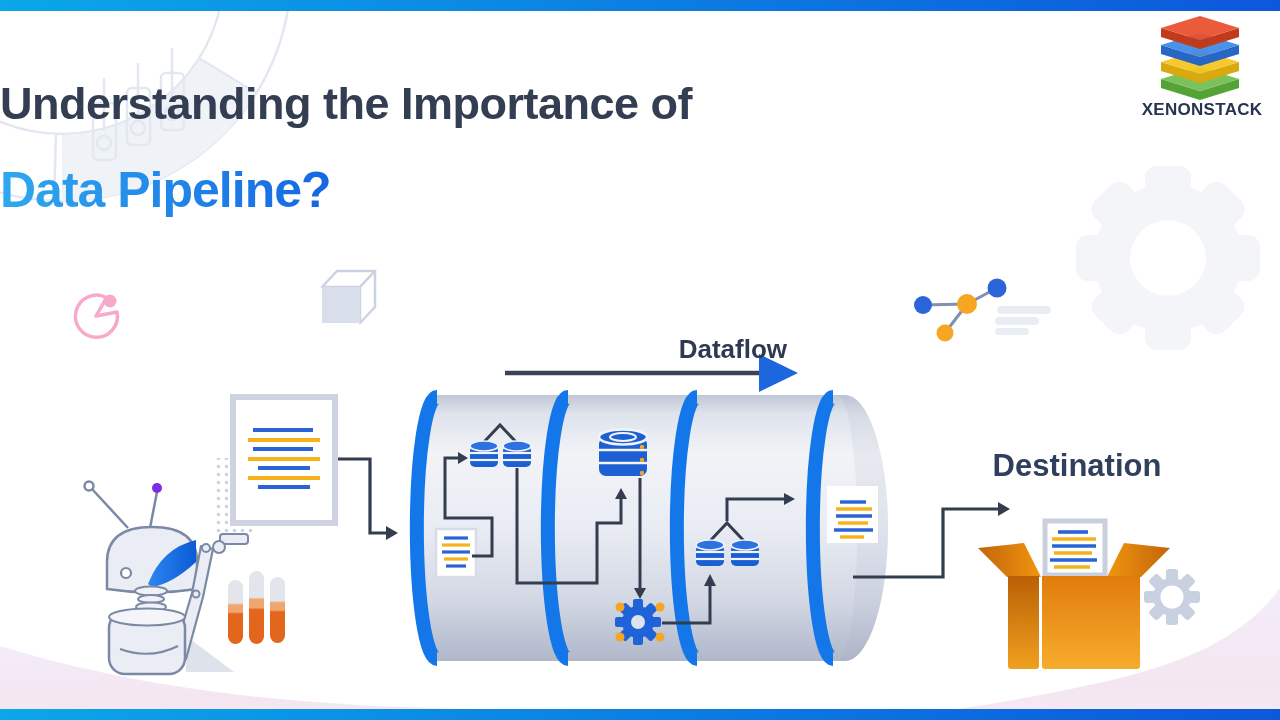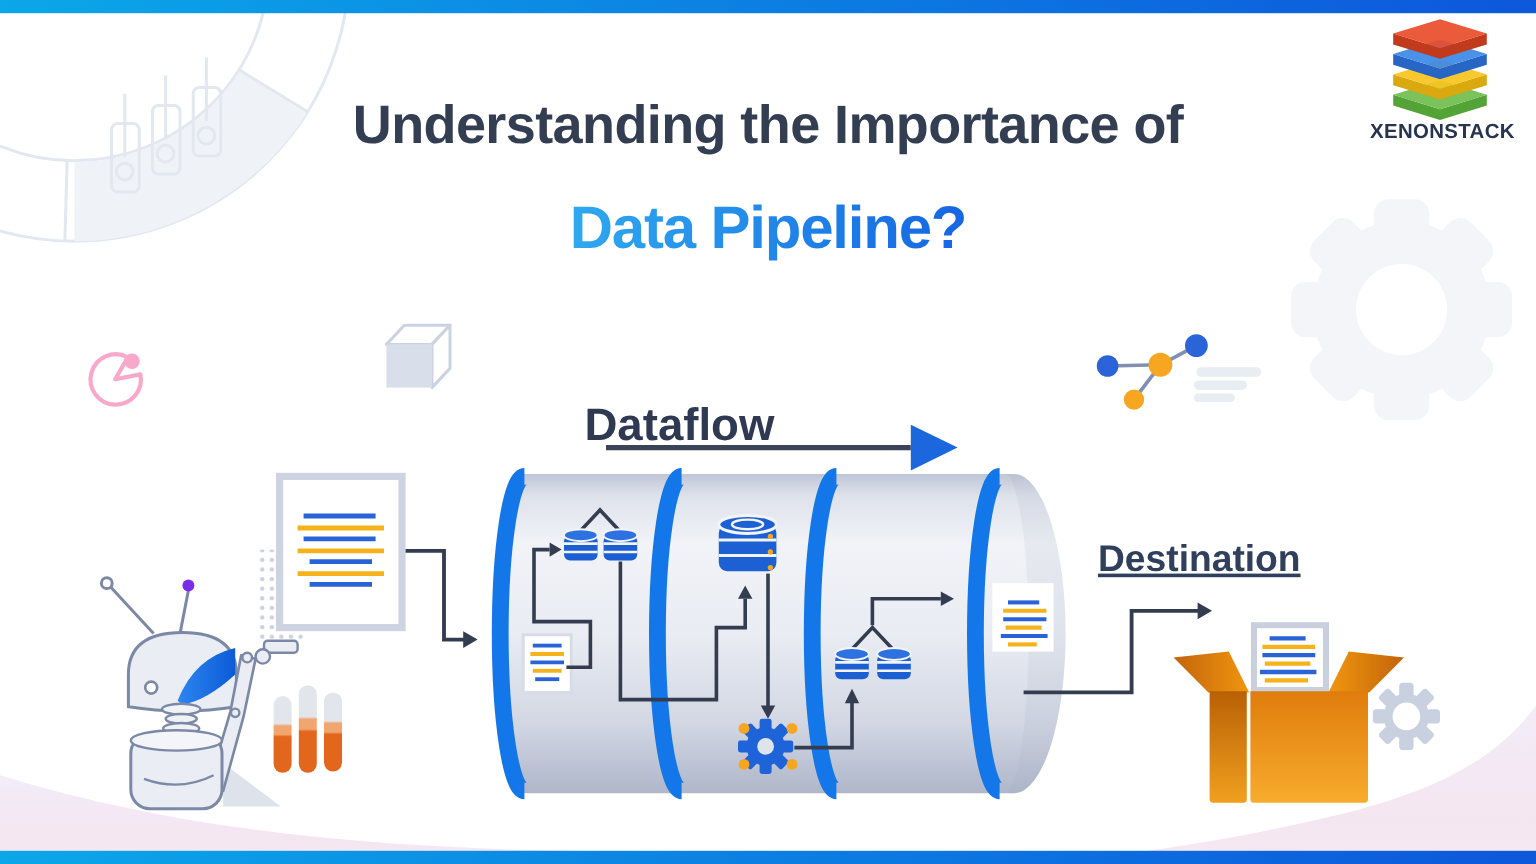--- a/index.html
+++ b/index.html
@@ -1,29 +1,29 @@
 <!DOCTYPE html>
 <html><head>
 <meta charset="utf-8">
 <style>
   html,body{margin:0;padding:0;background:#fff;}
   .stage{position:relative;width:1280px;height:720px;background:#ffffff;overflow:hidden;
          font-family:"Liberation Sans",sans-serif;}
   svg.scene{position:absolute;left:0;top:0;width:1280px;height:720px;}
   .overlay{position:absolute;white-space:nowrap;}
-  .title{left:0;top:78px;width:1280px;text-align:center;}
+  .title{left:0;top:78px;width:1280px;}
   .t1{font-size:45px;font-weight:600;letter-spacing:-.5px;color:#343E52;line-height:52px;}
   .t2{margin-top:16px;line-height:88px;}
   .t2 .grad{display:inline-block;font-size:50px;font-weight:700;letter-spacing:-1px;
             background:linear-gradient(90deg,#2FA9EF 0%,#1566E2 100%);
             -webkit-background-clip:text;background-clip:text;color:transparent;}
   .lbl{font-size:31px;font-weight:600;color:#30405C;}
   .lbl-source{left:60px;top:426px;width:180px;text-align:center;}
-  .lbl-dataflow{left:487px;top:334px;width:300px;text-align:left;font-size:38px;color:#2F3A52;}
-  .lbl-destination{left:915px;top:448px;width:240px;text-decoration:underline;}
+  .lbl-dataflow{left:487px;top:334px;width:300px;text-align:right;font-size:26px;color:#2F3A52;}
+  .lbl-destination{left:957px;top:448px;width:240px;text-align:center;}
   .wordmark{left:1122px;top:100px;width:160px;text-align:center;font-size:17px;font-weight:700;
             letter-spacing:.3px;color:#27344F;}
 </style>
 </head>
 <body>
 
 <div class="stage">
 
 <svg class="scene" viewBox="0 0 1280 720">
   <defs>

